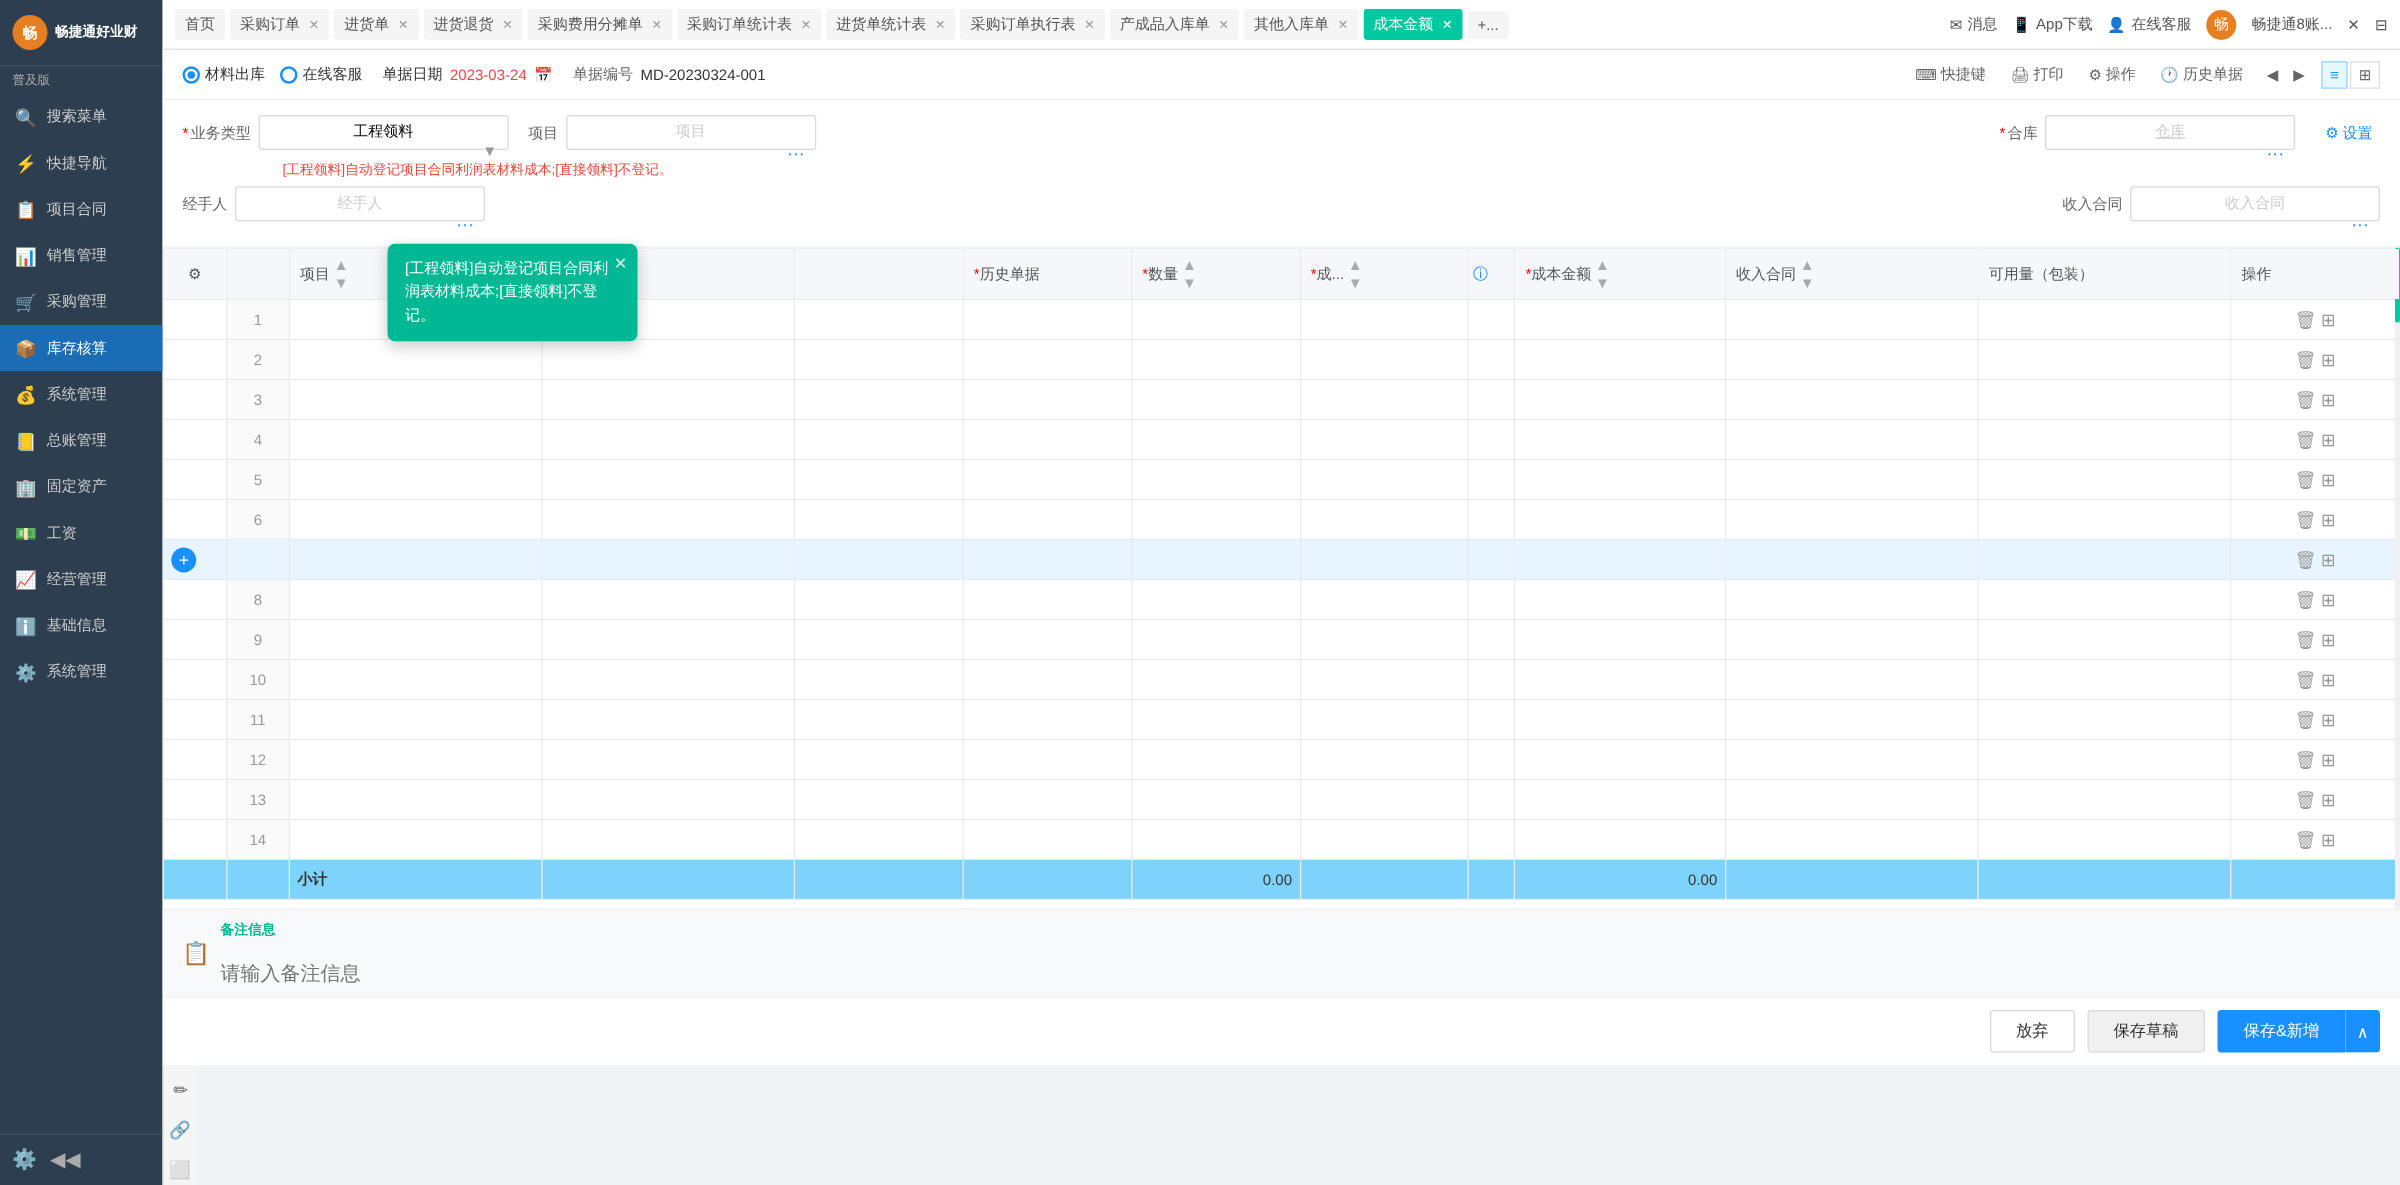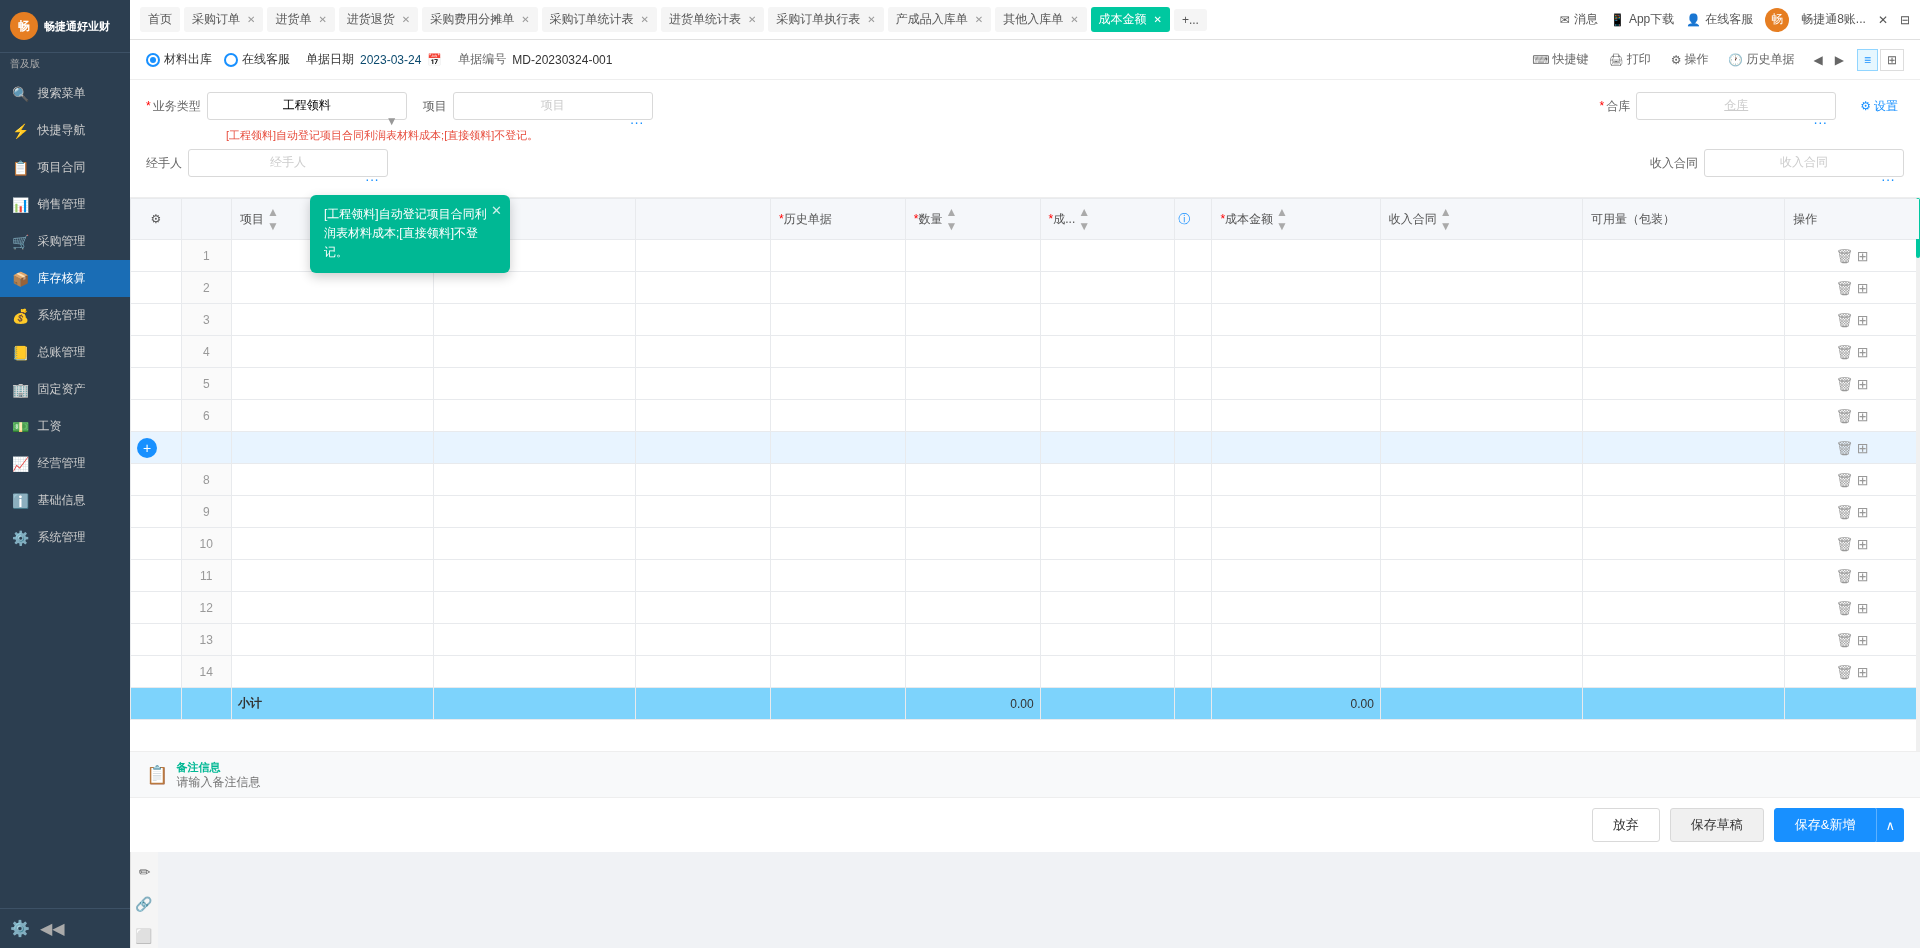--- a/index.html
+++ b/index.html
@@ -103,21 +103,21 @@
       border: 2px solid #1890ff;
       display: flex; align-items: center; justify-content: center;
     }
     .radio-dot.checked::after {
       content: '';
       width: 6px; height: 6px;
       background: #1890ff;
       border-radius: 50%;
     }
     .date-field { display: flex; align-items: center; gap: 6px; color: #333; }
-    .date-value { color: #0c4a6e; font-weight: 500; }
+    .date-value { color: #ef4444; font-weight: 500; }
     .sn-field { display: flex; align-items: center; gap: 6px; }
     .sn-label { color: #666; }
     .sn-value { color: #333; }
     .header-actions { margin-left: auto; display: flex; gap: 8px; align-items: center; color: #666; font-size: 12px; }
     .header-btn { display: flex; align-items: center; gap: 3px; cursor: pointer; padding: 3px 6px; border-radius: 3px; }
     .nav-arrows { display: flex; gap: 2px; }
     .nav-arrow { padding: 3px 5px; cursor: pointer; color: #666; }
     .view-toggle { display: flex; gap: 2px; }
     .view-btn { padding: 3px 6px; cursor: pointer; border: 1px solid #ddd; color: #666; }
     .view-btn.active { background: #e6f7ff; color: #1890ff; border-color: #91d5ff; }
@@ -220,21 +220,21 @@
 
     
     .form-footer {
       padding: 8px 16px;
       background: #f8f9fa;
       border-top: 1px solid #eee;
       flex-shrink: 0;
     }
     .footer-note { display: flex; align-items: center; gap: 8px; }
     .note-icon { color: #00b894; font-size: 18px; }
-    .note-input { flex: 1; border: none; outline: none; color: #999; background: transparent; font-size: 12px; }
+    .note-input { flex: 1; border: none; outline: none; color: #999; background: transparent; font-size: 16px; margin-top: 20px; }
 
     
     .action-bar {
       padding: 10px 16px;
       background: #fff;
       border-top: 1px solid #eee;
       display: flex;
       justify-content: flex-end;
       gap: 10px;
       flex-shrink: 0;

